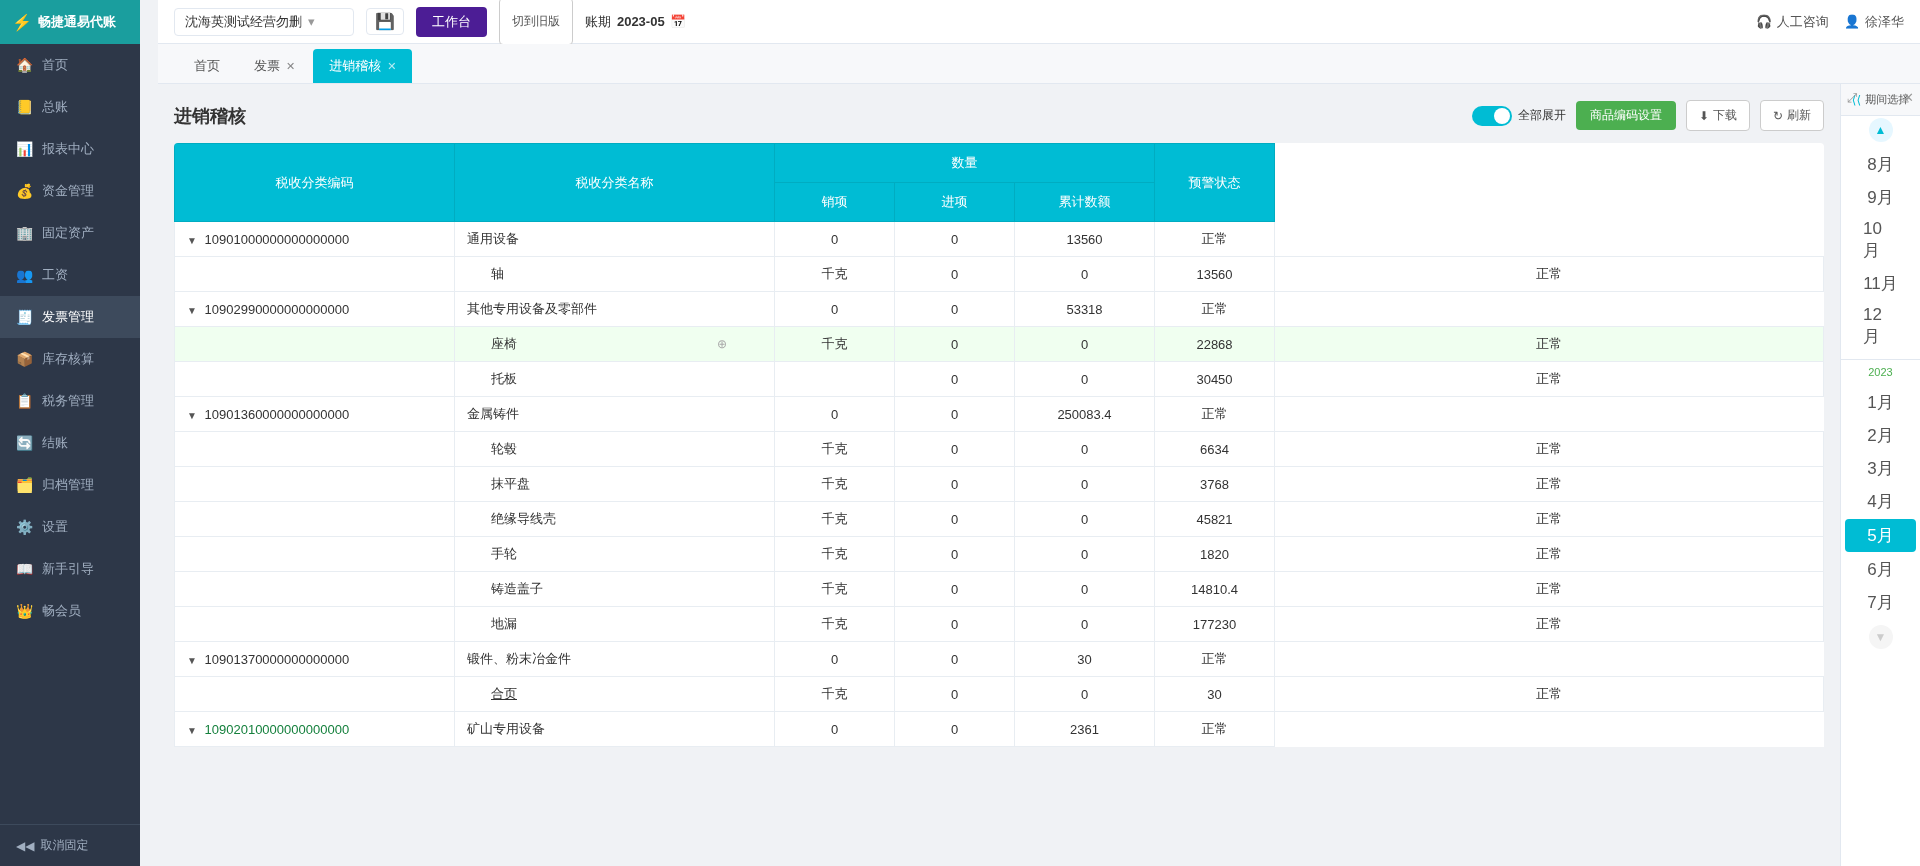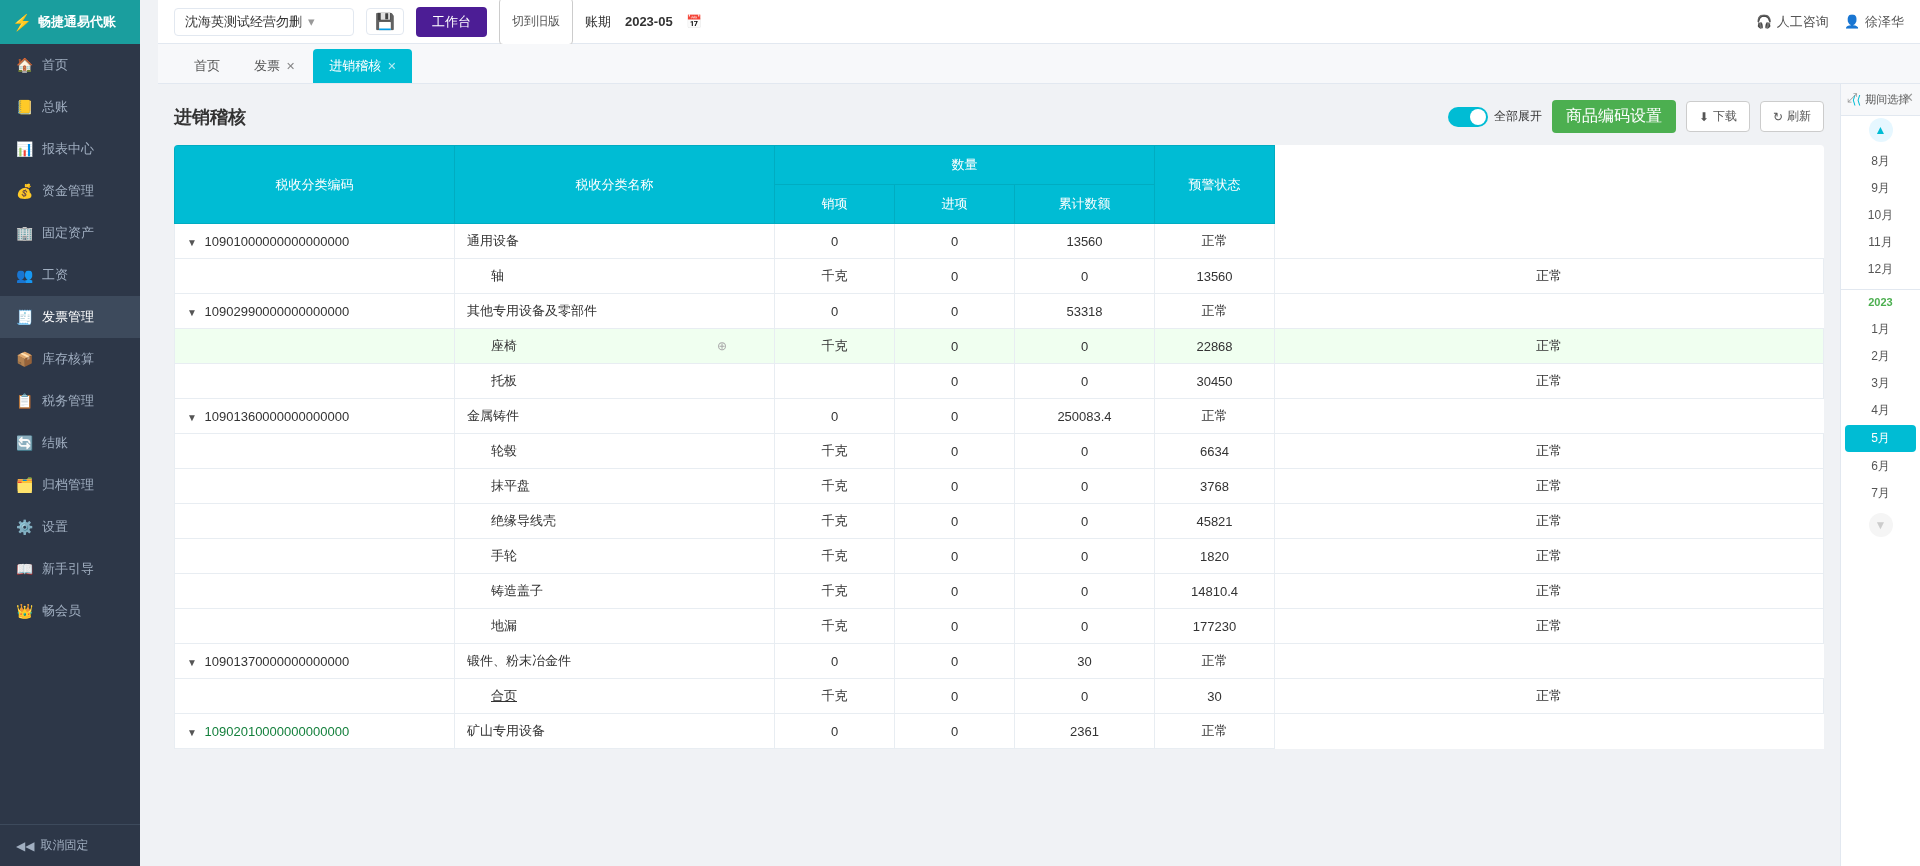--- a/index.html
+++ b/index.html
@@ -106,21 +106,21 @@
       border: 1px solid #ccc;
       border-radius: 4px;
       padding: 14px 12px;
       cursor: pointer;
       font-size: 12px;
       color: #555;
     }
     .topbar-period {
       display: flex;
       align-items: center;
-      gap: 14px;
+      gap: 6px;
       font-size: 13px;
       color: #333;
     }
     .topbar-right {
       margin-left: auto;
       display: flex;
       align-items: center;
       gap: 16px;
     }
     .topbar-right-item {
@@ -221,21 +221,21 @@
       position: absolute;
       top: 2px;
       right: 2px;
     }
     .btn-green {
       background: #4caf50;
       color: white;
       border: none;
       border-radius: 4px;
       padding: 6px 14px;
-      font-size: 16px;
+      font-size: 12px;
       cursor: pointer;
     }
     .btn-outline {
       background: white;
       color: #555;
       border: 1px solid #ccc;
       border-radius: 4px;
       padding: 6px 12px;
       font-size: 12px;
       cursor: pointer;
@@ -305,22 +305,22 @@
     .period-year-label {
       font-size: 11px;
       color: #888;
       text-align: center;
       padding: 4px 6px;
     }
     .period-month-item {
       display: flex;
       align-items: center;
       justify-content: center;
-      padding: 5px 2px;
-      font-size: 12px;
+      padding: 5px 22px;
+      font-size: 17px;
       color: #555;
       cursor: pointer;
     }
     .period-month-item.active {
       background: #00bcd4;
       color: white;
       border-radius: 4px;
       margin: 1px 4px;
     }
     .period-nav-btn {
@@ -655,21 +655,21 @@
 
         <div class="period-year-section">
           <div class="period-month-item">8月</div>
           <div class="period-month-item">9月</div>
           <div class="period-month-item">10月</div>
           <div class="period-month-item">11月</div>
           <div class="period-month-item">12月</div>
         </div>
 
         <div class="period-divider"></div>
-        <div class="period-year-label" style="color:#4caf50;font-weight:bold;">2023</div>
+        <div class="period-year-label" style="color:#4caf50;font-weight:normal;">2023</div>
 
         <div class="period-year-section">
           <div class="period-month-item">1月</div>
           <div class="period-month-item">2月</div>
           <div class="period-month-item">3月</div>
           <div class="period-month-item">4月</div>
           <div class="period-month-item active">5月</div>
           <div class="period-month-item">6月</div>
           <div class="period-month-item">7月</div>
         </div>

